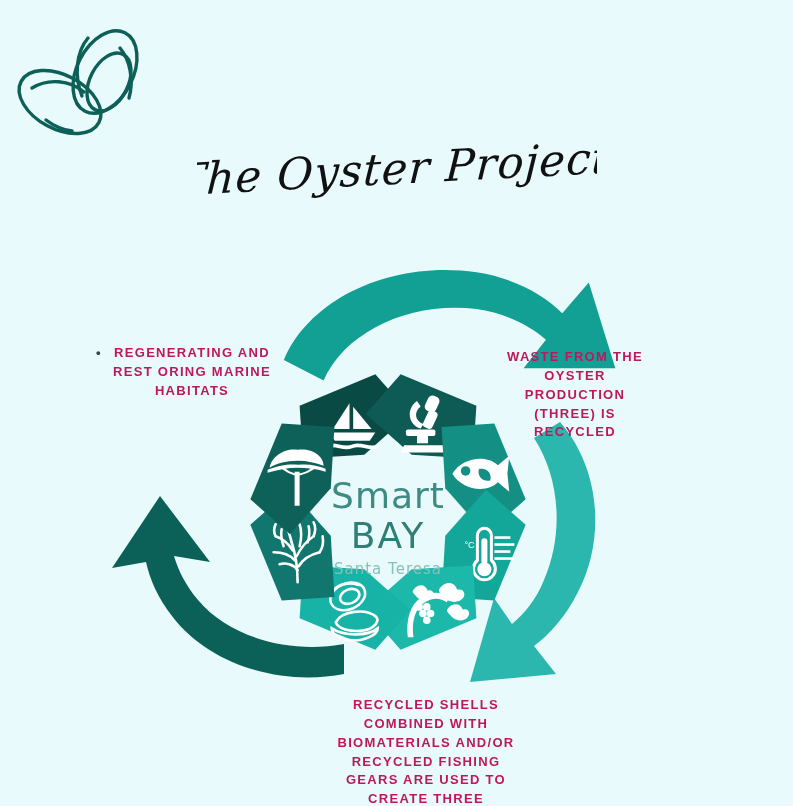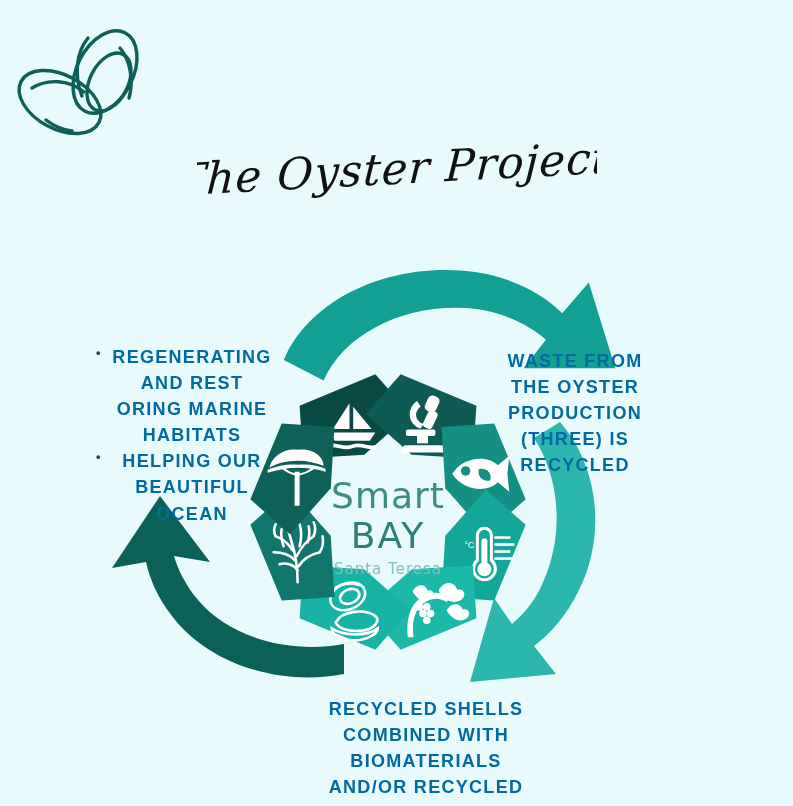--- a/index.html
+++ b/index.html
@@ -45,22 +45,22 @@
     position: absolute;
     left: 0;
     top: 262px;
     width: 793px;
     height: 440px;
   }
 
   
   .callout {
     position: absolute;
-    color: #0369a1;
-    font-size: 18px;
+    color: #be185d;
+    font-size: 13px;
     font-weight: bold;
     letter-spacing: 1.3px;
     line-height: 1.45;
     text-align: center;
   }
   .callout-left {
     left: 96px;
     top: 344px;
     width: 178px;
     text-align: center;
@@ -302,19 +302,18 @@
       <text x="0" y="62" text-anchor="middle" font-family="DejaVu Sans, sans-serif" font-size="15" fill="#86c0bb" letter-spacing="1">Santa Teresa</text>
     </g>
 
   </g>
 </svg>
 </div>
 
 <div class="callout callout-left">
   <ul>
     <li>REGENERATING AND REST ORING MARINE HABITATS</li>
-    <li>HELPING OUR BEAUTIFUL OCEAN</li>
   </ul>
 </div>
 
 <div class="callout callout-right">WASTE FROM THE OYSTER PRODUCTION (THREE) IS RECYCLED</div>
 
 <div class="callout callout-bottom">RECYCLED SHELLS COMBINED WITH BIOMATERIALS AND/OR RECYCLED FISHING GEARS ARE USED TO CREATE THREE DIMENSIONAL REEFS</div>
 
 </body></html>

